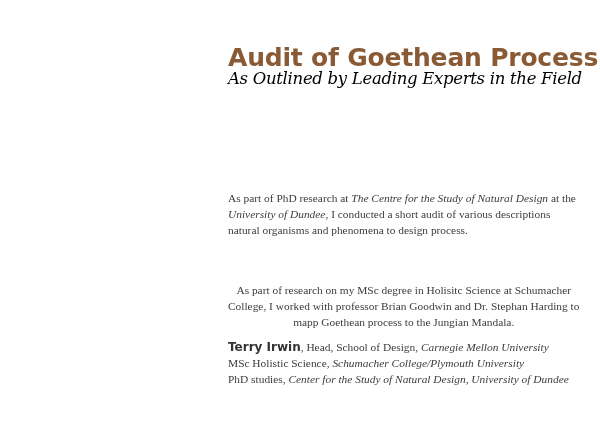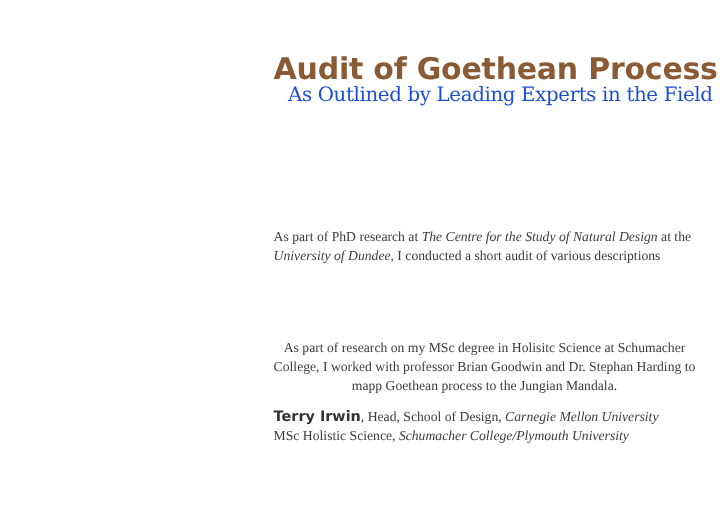--- a/index.html
+++ b/index.html
@@ -9,23 +9,23 @@
       font-family: "DejaVu Serif", serif;
     }
     .page { position: absolute; left: 0; top: 0; width: 600px; height: 424px; }
     .title {
       position: absolute; left: 228px; top: 43px;
       font-family: "DejaVu Sans", sans-serif; font-weight: bold;
       font-size: 25px; color: #8a5a35; letter-spacing: -0.2px;
       white-space: nowrap;
     }
     .subtitle {
-      position: absolute; left: 240px; top: 69px;
-      font-family: "DejaVu Serif", serif; 
-      font-size: 16.5px; color: #1d4ed8; white-space: nowrap;
+      position: absolute; left: 228px; top: 69px;
+      font-family: "DejaVu Serif", serif; font-style: italic;
+      font-size: 16.5px; color: #000000; white-space: nowrap;
       letter-spacing: -0.3px;
     }
     .para {
       position: absolute; left: 228px;
       font-family: "Liberation Serif", serif;
       font-size: 11.4px; line-height: 16.1px; color: #3c3c3c;
     }
     .para .line { display: block; white-space: nowrap; }
     .p1 { top: 190px; }
     .p2 { top: 282px; text-align: center; }
@@ -36,25 +36,27 @@
 </head>
 <body>
 
 <div class="page">
   <div class="title">Audit of Goethean Process</div>
   <div class="subtitle">As Outlined by Leading Experts in the Field</div>
 
   <div class="para p1">
     <span class="line"><span>As part of PhD research at </span><i>The Centre for the Study of Natural Design</i><span> at the</span></span>
     <span class="line"><i>University of Dundee</i><span>, I conducted a short audit of various descriptions</span></span>
+    <span class="line">natural organisms and phenomena to design process.</span>
   </div>
 
   <div class="para p2">
     <span class="line">As part of research on my MSc degree in Holisitc Science at Schumacher</span>
     <span class="line">College, I worked with professor Brian Goodwin and Dr. Stephan Harding to</span>
     <span class="line">mapp Goethean process to the Jungian Mandala.</span>
   </div>
 
   <div class="para p3">
     <span class="line"><span class="bold-sans">Terry Irwin</span><span>, Head, School of Design, </span><i>Carnegie Mellon University</i></span>
     <span class="line"><span>MSc Holistic Science, </span><i>Schumacher College/Plymouth University</i></span>
+    <span class="line"><span>PhD studies, </span><i>Center for the Study of Natural Design, University of Dundee</i></span>
   </div>
 </div>
 
 </body></html>

